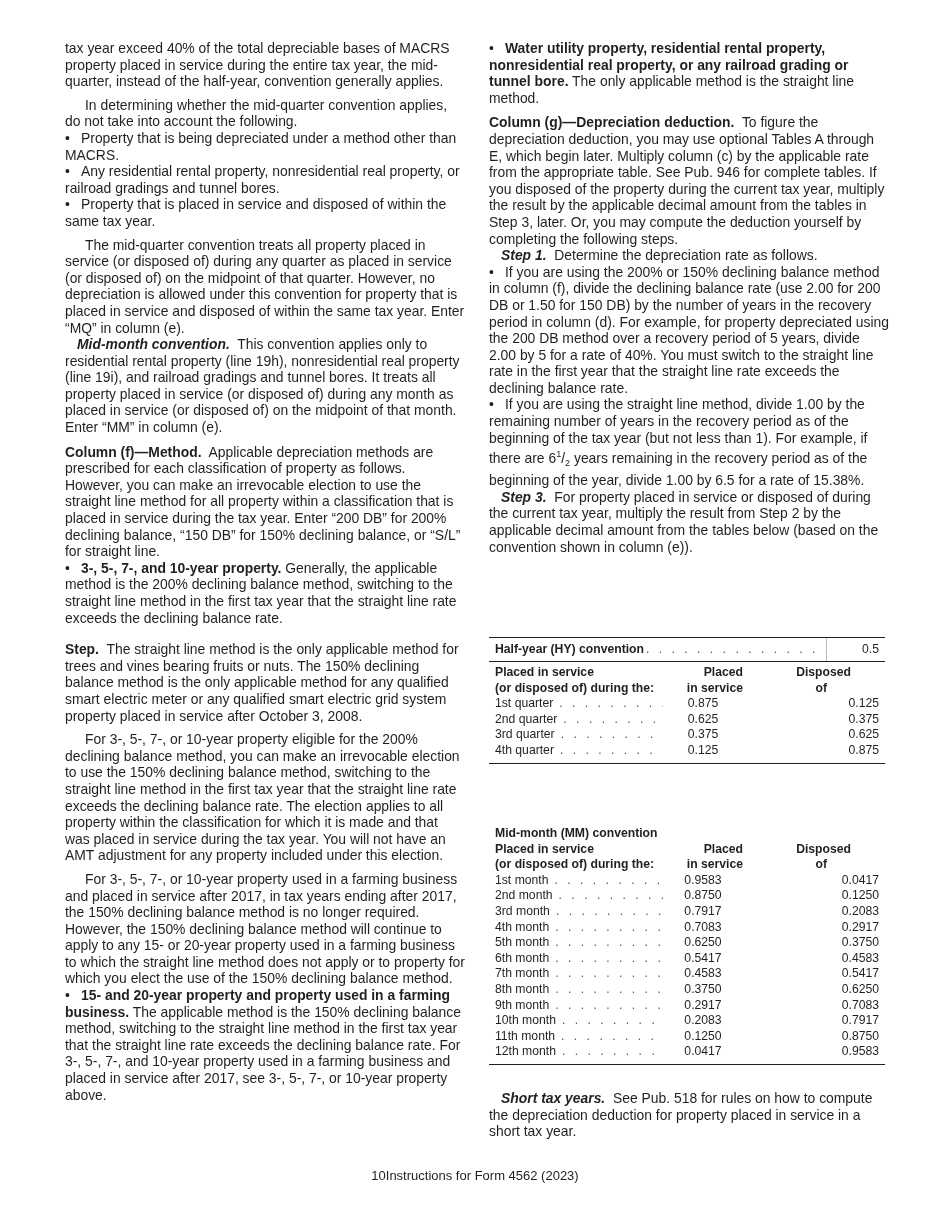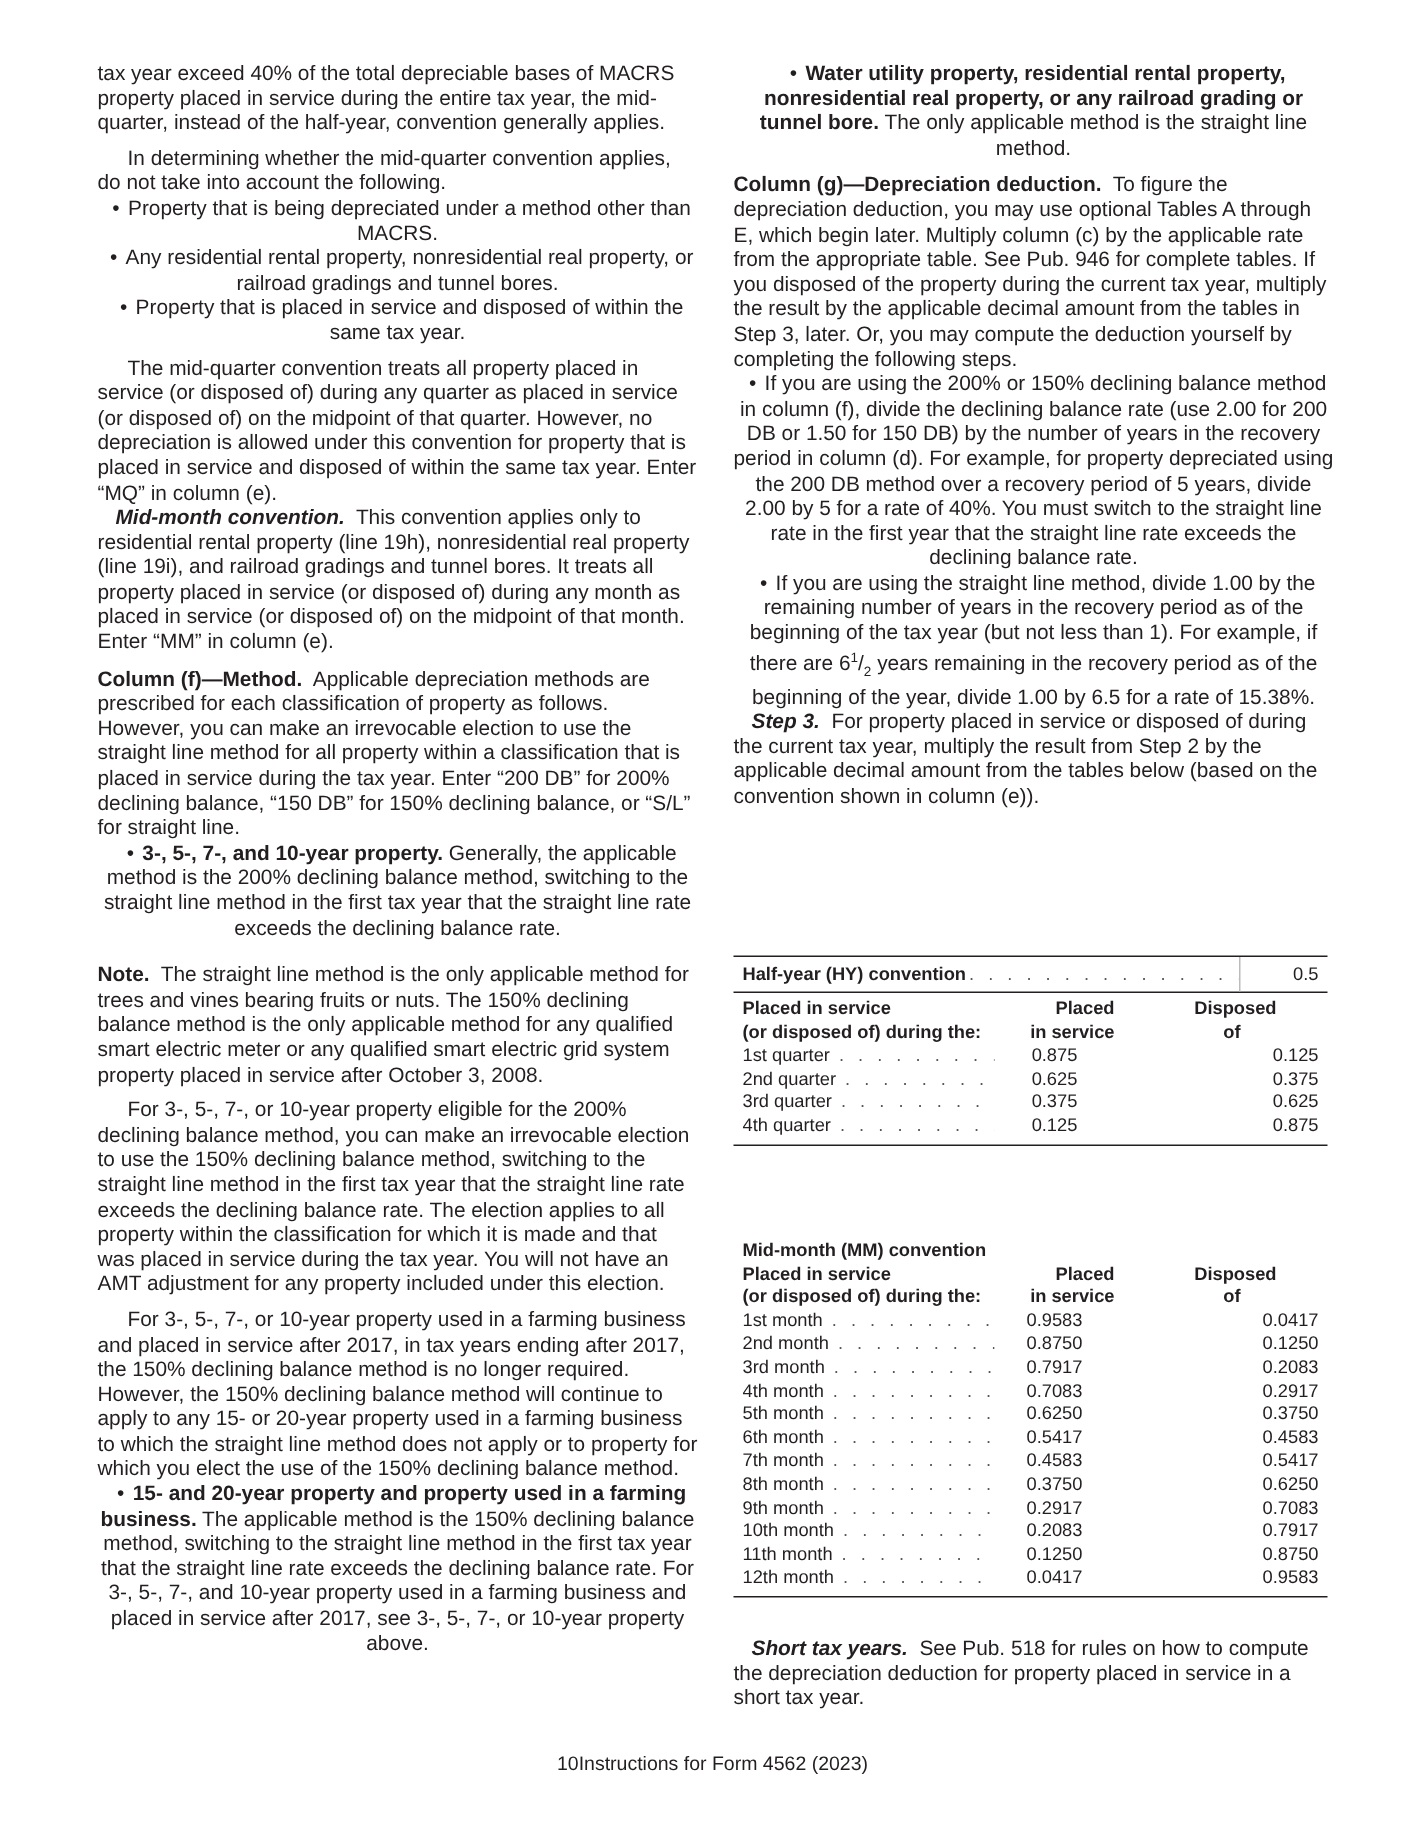--- a/index.html
+++ b/index.html
@@ -8,21 +8,21 @@
   .col { position: absolute; top: 40px; width: 400px; font-size: 13.9px; line-height: 16.6px; }
   .col-left { left: 65px; }
   .col-right { left: 489px; width: 400px; }
   p { margin: 0; }
   .gap { margin-top: 7px; }
   .indent { text-indent: 20px; }
   .indent-s { text-indent: 12px; }
   .b { font-weight: bold; }
   .bi { font-weight: bold; font-style: italic; }
   .bullet::before { content: "\2022"; display: inline-block; width: 16px; text-indent: 0; font-weight: normal; }
-  .bullet { text-indent: 0; text-align: center; }
+  .bullet { text-indent: 0; }
   sup.frac, sub.frac { font-size: 9px; }
   .tables { position: absolute; left: 489px; width: 396px; font-size: 12.2px; line-height: 15.6px; }
   .hy { top: 637px; border-top: 1.3px solid #231f20; border-bottom: 1.3px solid #231f20; }
   .hy-row { display: flex; align-items: center; height: 23px; padding: 0 6px; }
   .hy-row .lbl { font-weight: bold; }
   .hy-row .dots { flex: 1; overflow: hidden; white-space: nowrap; color: #555; letter-spacing: 3px; margin-left: 2px; }
   .hy-row .val { border-left: 1px solid #bbb; width: 52px; text-align: right; height: 23px; line-height: 23px; }
   .mq { top: 661px; padding: 0 6px 4px 6px; border-bottom: 1.3px solid #231f20; width: 384px; }
   .mm { top: 826px; padding: 0 6px 4px 6px; border-bottom: 1.3px solid #231f20; width: 384px; }
   .ttl { font-weight: bold; margin-top: 3px; }
@@ -44,29 +44,30 @@
 <div class="col col-left">
   <p>tax year exceed 40% of the total depreciable bases of MACRS property placed in service during the entire tax year, the mid-quarter, instead of the half-year, convention generally applies.</p>
   <p class="gap indent">In determining whether the mid-quarter convention applies, do not take into account the following.</p>
   <p class="bullet">Property that is being depreciated under a method other than MACRS.</p>
   <p class="bullet">Any residential rental property, nonresidential real property, or railroad gradings and tunnel bores.</p>
   <p class="bullet">Property that is placed in service and disposed of within the same tax year.</p>
   <p class="gap indent">The mid-quarter convention treats all property placed in service (or disposed of) during any quarter as placed in service (or disposed of) on the midpoint of that quarter. However, no depreciation is allowed under this convention for property that is placed in service and disposed of within the same tax year. Enter “MQ” in column (e).</p>
   <p class="indent-s"><span class="bi">Mid-month convention.</span>&nbsp; <span>This convention applies only to residential rental property (line 19h), nonresidential real property (line 19i), and railroad gradings and tunnel bores. It treats all property placed in service (or disposed of) during any month as placed in service (or disposed of) on the midpoint of that month. Enter “MM” in column (e).</span></p>
   <p class="gap" style="margin-top:8px"><span class="b">Column (f)—Method.</span>&nbsp; <span>Applicable depreciation methods are prescribed for each classification of property as follows. However, you can make an irrevocable election to use the straight line method for all property within a classification that is placed in service during the tax year. Enter “200 DB” for 200% declining balance, “150 DB” for 150% declining balance, or “S/L” for straight line.</span></p>
   <p class="bullet"><span class="b">3-, 5-, 7-, and 10-year property.</span> <span>Generally, the applicable method is the 200% declining balance method, switching to the straight line method in the first tax year that the straight line rate exceeds the declining balance rate.</span></p>
-  <p style="margin-top:15px"><span class="b">Note.</span>&nbsp; <span>The straight line method is the only applicable method for trees and vines bearing fruits or nuts. The 150% declining balance method is the only applicable method for any qualified smart electric meter or any qualified smart electric grid system property placed in service after October 3, 2008.</span></p>
+  <p style="margin-top:15px"><span class="b">Step.</span>&nbsp; <span>The straight line method is the only applicable method for trees and vines bearing fruits or nuts. The 150% declining balance method is the only applicable method for any qualified smart electric meter or any qualified smart electric grid system property placed in service after October 3, 2008.</span></p>
   <p class="gap indent">For 3-, 5-, 7-, or 10-year property eligible for the 200% declining balance method, you can make an irrevocable election to use the 150% declining balance method, switching to the straight line method in the first tax year that the straight line rate exceeds the declining balance rate. The election applies to all property within the classification for which it is made and that was placed in service during the tax year. You will not have an AMT adjustment for any property included under this election.</p>
   <p class="gap indent">For 3-, 5-, 7-, or 10-year property used in a farming business and placed in service after 2017, in tax years ending after 2017, the 150% declining balance method is no longer required. However, the 150% declining balance method will continue to apply to any 15- or 20-year property used in a farming business to which the straight line method does not apply or to property for which you elect the use of the 150% declining balance method.</p>
   <p class="bullet"><span class="b">15- and 20-year property and property used in a farming business.</span> <span>The applicable method is the 150% declining balance method, switching to the straight line method in the first tax year that the straight line rate exceeds the declining balance rate. For 3-, 5-, 7-, and 10-year property used in a farming business and placed in service after 2017, see 3-, 5-, 7-, or 10-year property above.</span></p>
 </div>
 
 <div class="col col-right">
   <p class="bullet"><span class="b">Water utility property, residential rental property, nonresidential real property, or any railroad grading or tunnel bore.</span> <span>The only applicable method is the straight line method.</span></p>
   <p style="margin-top:8px"><span class="b">Column (g)—Depreciation deduction.</span>&nbsp; <span>To figure the depreciation deduction, you may use optional Tables A through E, which begin later. Multiply column (c) by the applicable rate from the appropriate table. See Pub. 946 for complete tables. If you disposed of the property during the current tax year, multiply the result by the applicable decimal amount from the tables in Step 3, later. Or, you may compute the deduction yourself by completing the following steps.</span></p>
+  <p class="indent-s"><span class="bi">Step 1.</span>&nbsp; <span>Determine the depreciation rate as follows.</span></p>
   <p class="bullet">If you are using the 200% or 150% declining balance method in column (f), divide the declining balance rate (use 2.00 for 200 DB or 1.50 for 150 DB) by the number of years in the recovery period in column (d). For example, for property depreciated using the 200 DB method over a recovery period of 5 years, divide 2.00 by 5 for a rate of 40%. You must switch to the straight line rate in the first year that the straight line rate exceeds the declining balance rate.</p>
   <p class="bullet"><span>If you are using the straight line method, divide 1.00 by the remaining number of years in the recovery period as of the beginning of the tax year (but not less than 1). For example, if there are 6</span><sup class="frac">1</sup>/<sub class="frac">2</sub><span> years remaining in the recovery period as of the beginning of the year, divide 1.00 by 6.5 for a rate of 15.38%.</span></p>
   <p class="indent-s"><span class="bi">Step 3.</span>&nbsp; <span>For property placed in service or disposed of during the current tax year, multiply the result from Step 2 by the applicable decimal amount from the tables below (based on the convention shown in column (e)).</span></p>
 </div>
 
 <div class="tables hy">
   <div class="hy-row">
     <span class="lbl">Half-year (HY) convention</span>
     <span class="dots">. . . . . . . . . . . . . . . . . . . .</span>
     <span class="val">0.5</span>

